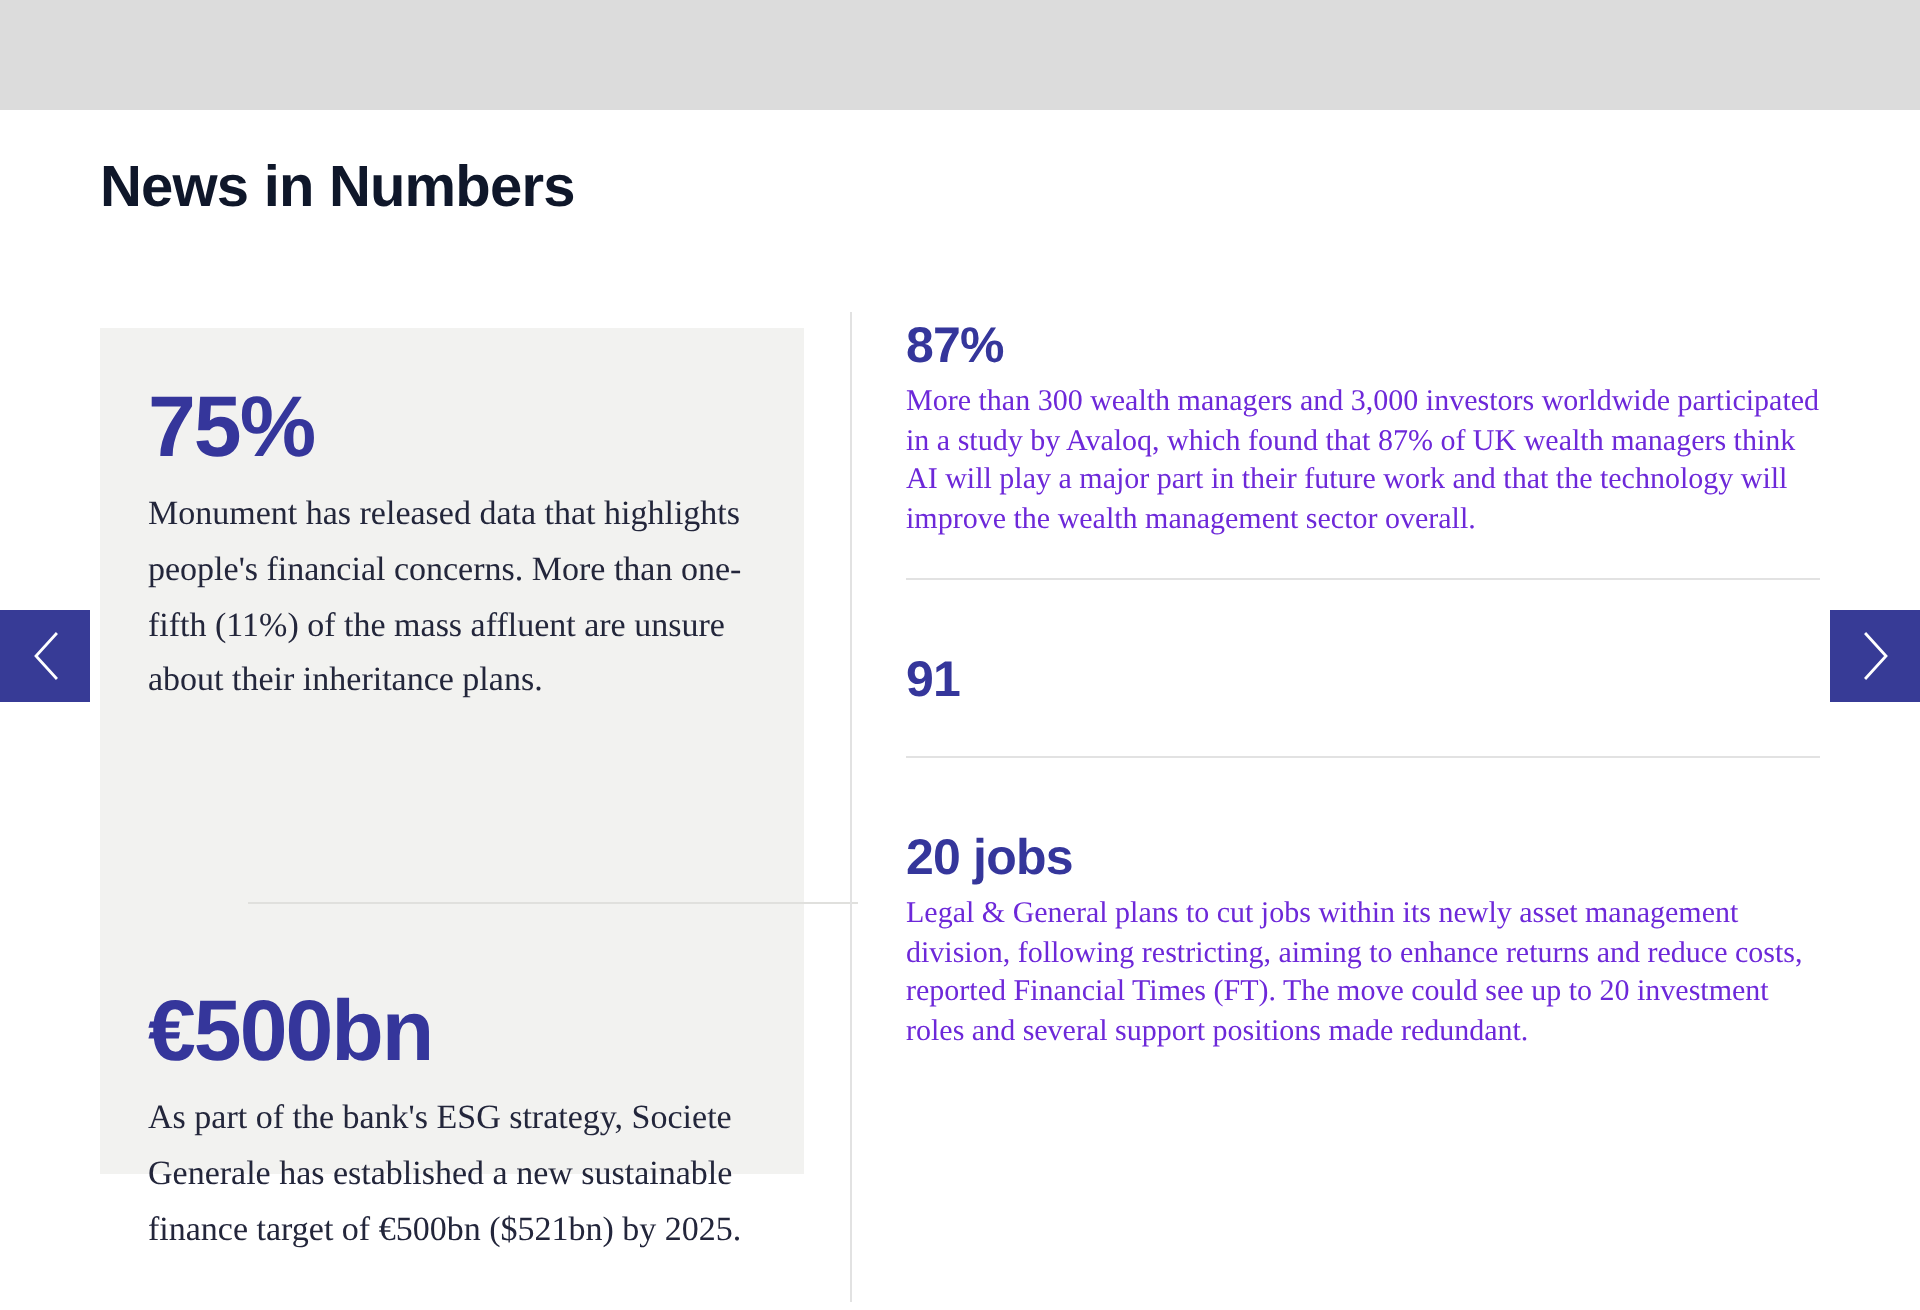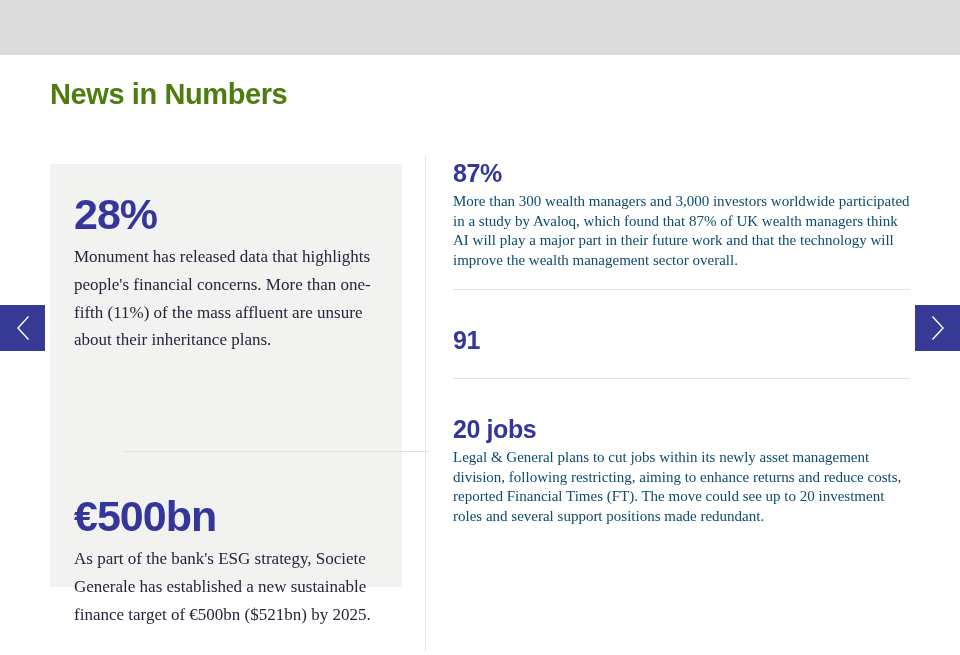--- a/index.html
+++ b/index.html
@@ -37,21 +37,21 @@
 
   .page-title {
     position: absolute;
     left: 50px;
     top: 24px;
     margin: 0;
     font-family: "Liberation Sans", sans-serif;
     font-size: 29px;
     font-weight: bold;
     letter-spacing: -0.4px;
-    color: #4d7c0f;
+    color: #0f172a;
     line-height: 1.1;
   }
 
   
   .columns {
     position: absolute;
     left: 0;
     top: 109px;
     width: 960px;
   }
@@ -140,21 +140,21 @@
     font-weight: bold;
     letter-spacing: -0.4px;
     color: #35369b;
     line-height: 1.2;
   }
   .news-body {
     margin: 0;
     font-family: "Liberation Serif", serif;
     font-size: 15px;
     line-height: 1.3;
-    color: #0c4a6e;
+    color: #6d28d9;
   }
 
   
   .nav-arrow {
     position: absolute;
     top: 305px;
     width: 45px;
     height: 46px;
     background: #373b96;
     border: none;
@@ -175,21 +175,21 @@
 
 <div class="page">
 
   <h1 class="page-title">News in Numbers</h1>
 
   <div class="columns">
 
     <div class="feature-card">
 
       <div class="feature-inner">
-        <div class="feature-stat">28%</div>
+        <div class="feature-stat">75%</div>
         <p class="feature-body">Monument has released data that highlights people's financial concerns. More than one-fifth (11%) of the mass affluent are unsure about their inheritance plans.</p>
       </div>
 
       <div class="feature-divider"></div>
 
       <div class="feature-inner second">
         <div class="feature-stat">€500bn</div>
         <p class="feature-body">As part of the bank's ESG strategy, Societe Generale has established a new sustainable finance target of €500bn ($521bn) by 2025.</p>
       </div>
 

